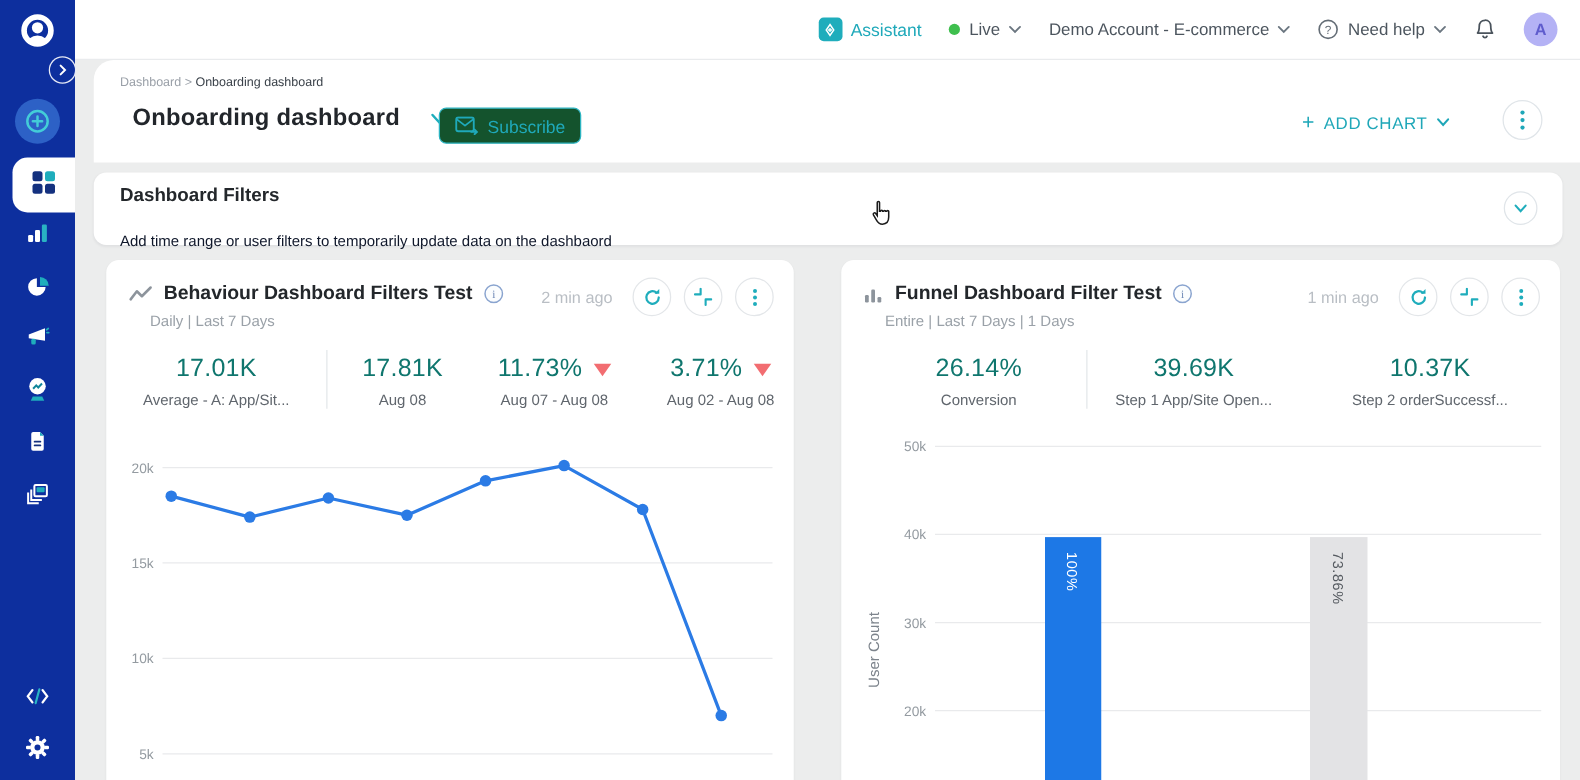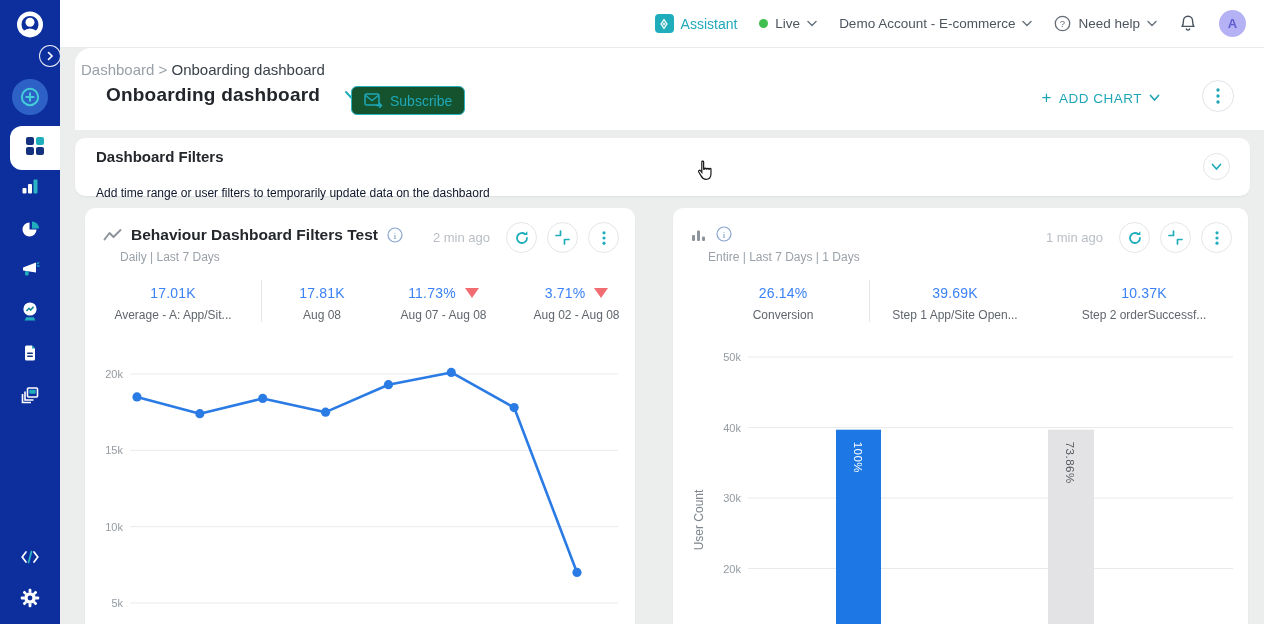--- a/index.html
+++ b/index.html
@@ -23,21 +23,21 @@
     border-bottom:1px solid #e9ebed; display:flex; align-items:center; justify-content:flex-end; gap:22px; padding-right:18px; z-index:30;text-align:right;}
   .tb-item { display:flex; align-items:center; gap:7px; font-size:13.5px; color:#4c555e; cursor:pointer; }
   .assistant { color:#1fa9ba; font-weight:500; font-size:14px; }
   .assist-badge { width:19px; height:19px; border-radius:4px; background:#1fadbc; display:flex; align-items:center; justify-content:center; }
   .live-dot { width:9px; height:9px; border-radius:50%; background:#3fbf4e; }
   .avatar { width:27px; height:27px; border-radius:50%; background:#b4b2f5; color:#5f5ccd; font-weight:bold;
     font-size:13px; display:flex; align-items:center; justify-content:center; }
 
   
   .header-panel { position:absolute; left:75px; top:48px; width:1189px; height:82px; background:#fff; border-radius:16px 0 0 0; }
-  .breadcrumb { position:absolute; left:6px; top:13px; font-size:15px; color:#9aa0a8; }
+  .breadcrumb { position:absolute; left:21px; top:13px; font-size:10px; color:#9aa0a8; }
   .breadcrumb .bc-current { color:#3a4149; }
   .page-title-row { position:absolute; left:31px; top:36px; display:flex; align-items:center; }
   .page-title { font-size:19px; font-weight:bold; color:#22262b; letter-spacing:.2px; }
   .title-caret { margin-left:24px; cursor:pointer; display:flex; }
   .subscribe-btn { position:absolute; left:276px; top:38px; height:29px; display:flex; align-items:center; gap:7px;
     border:1.5px solid #2bb3c0; border-radius:6px; padding:0 12px; color:#1fa9ba; font-size:14px; background:#14532d; cursor:pointer; }
   .add-chart { position:absolute; right:104px; top:40px; display:flex; align-items:center; gap:7px; color:#1fa7b8;
     font-size:13.5px; letter-spacing:.5px; cursor:pointer; font-weight:500; }
   .add-chart .plus { font-size:17px; font-weight:400; }
   .icon-circle { width:32px; height:32px; border-radius:50%; border:1px solid #e0e5e9; background:#fff;
@@ -63,21 +63,21 @@
   .card-actions { position:absolute; right:0; top:-4px; display:flex; align-items:center; gap:10px; }
   .updated { font-size:13px; color:#b9bec4; margin-right:6px; }
   .action-circle { width:31px; height:31px; border-radius:50%; border:1px solid #e3e6e9; background:#fff;
     display:flex; align-items:center; justify-content:center; cursor:pointer; }
 
   .stats { position:absolute; top:72px; left:0; right:0; display:grid; }
   .stats-behaviour { grid-template-columns:177px 120px 123px 143px; }
   .stats-funnel { grid-template-columns:197px 170px 1fr; }
   .stat { text-align:center; padding-top:4px; }
   .stat-divider { border-right:1px solid #e4e7ea; }
-  .stat-value { font-size:14px; color:#3b82f6; font-weight:500; letter-spacing:.2px; display:inline-flex; align-items:center; }
+  .stat-value { font-size:20px; color:#0f766e; font-weight:500; letter-spacing:.2px; display:inline-flex; align-items:center; }
   .stat-label { margin-top:6px; font-size:12px; color:#60666d; }
   .tri-down { display:inline-block; width:0; height:0; border-left:7px solid transparent; border-right:7px solid transparent;
     border-top:10px solid #f26d71; margin-left:9px; }
 
   .chart-svg { position:absolute; left:0; }
   .line-chart { top:147px; }
   .funnel-chart { top:132px; }
 
   .cursor-hand { position:absolute; left:694px; top:160px; z-index:60; pointer-events:none; }
 </style>
@@ -380,20 +380,21 @@
   <section class="card card-funnel">
     <div class="card-head">
       <div class="card-title-row">
         <span class="card-type-icon">
           <svg width="16" height="15" viewBox="0 0 16 15">
             <rect x="1" y="8" width="3" height="6" rx="1" fill="#8d949c"></rect>
             <rect x="6" y="3.5" width="3" height="10.5" rx="1" fill="#8d949c"></rect>
             <rect x="11" y="9.5" width="3" height="4.5" rx="1" fill="#8d949c"></rect>
           </svg>
         </span>
+        <span class="card-title">Funnel Dashboard Filter Test</span>
         <svg width="16" height="16" viewBox="0 0 16 16">
           <circle cx="8" cy="8" r="7" fill="#fbfdfe" stroke="#8aa4cf" stroke-width="1.2"></circle>
           <text x="8" y="11.5" font-size="9" fill="#6d88b5" text-anchor="middle" font-family="Liberation Serif, serif">i</text>
         </svg>
       </div>
       <div class="card-sub">Entire | Last 7 Days | 1 Days</div>
       <div class="card-actions">
         <span class="updated">1 min ago</span>
         <div class="action-circle">
           <svg width="16" height="16" viewBox="0 0 16 16">

